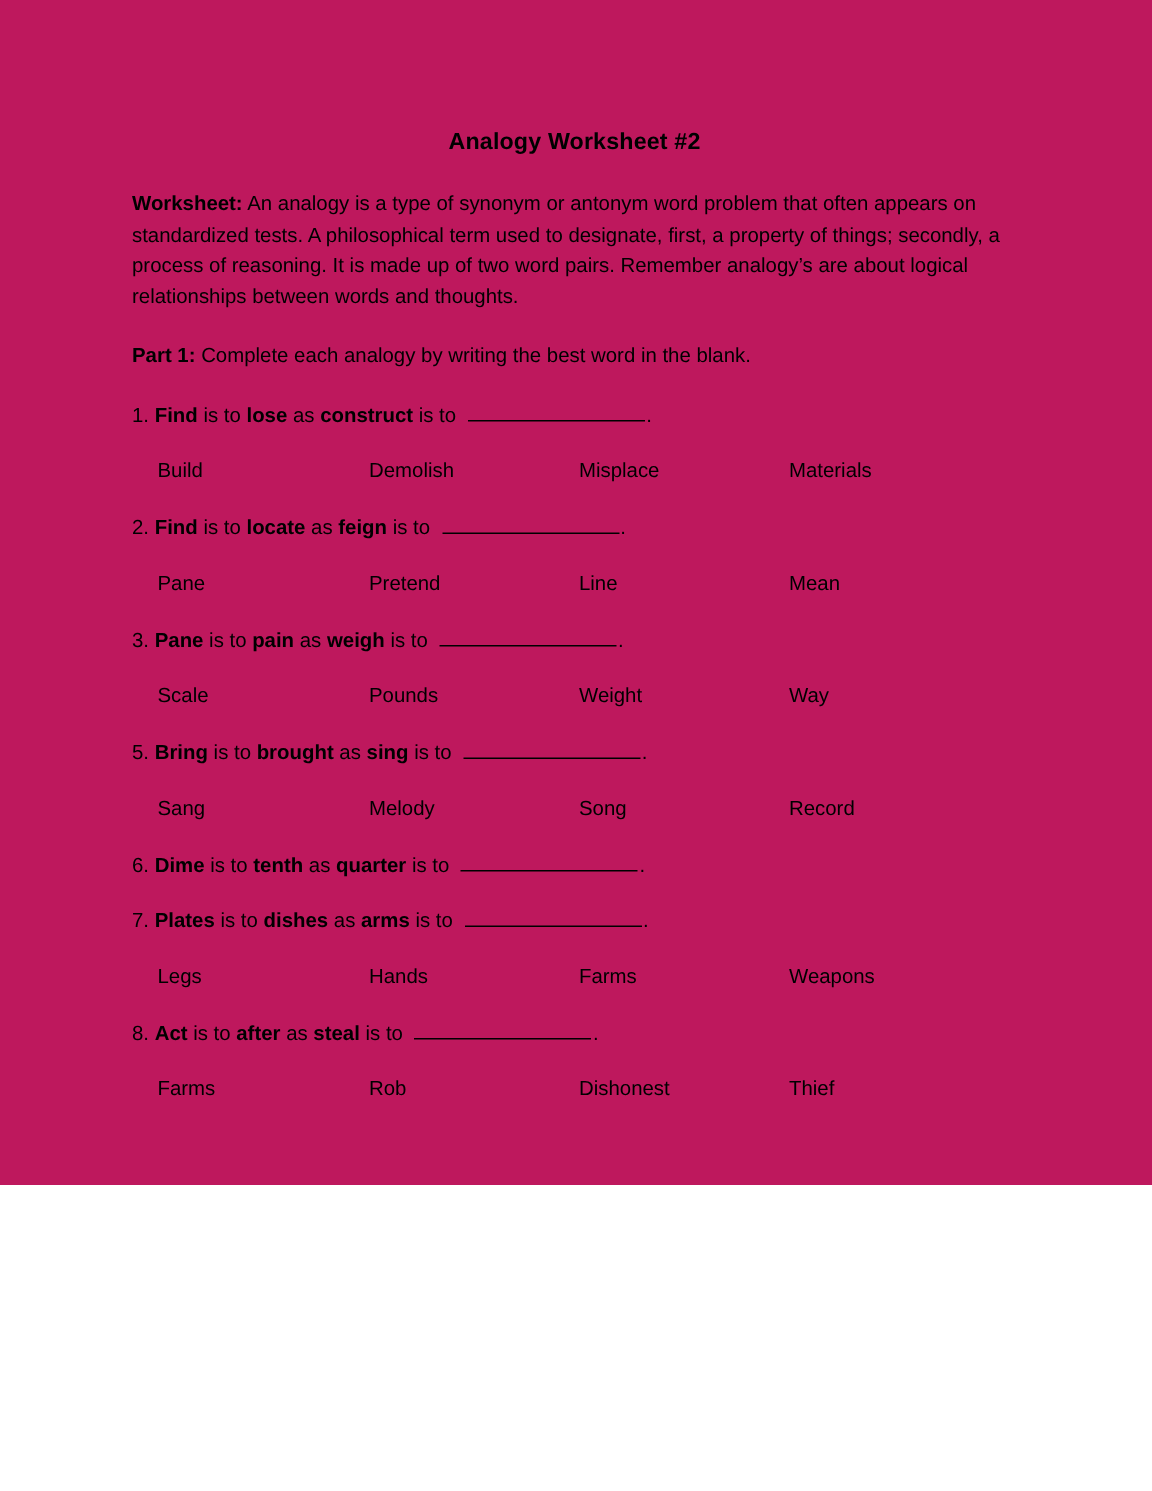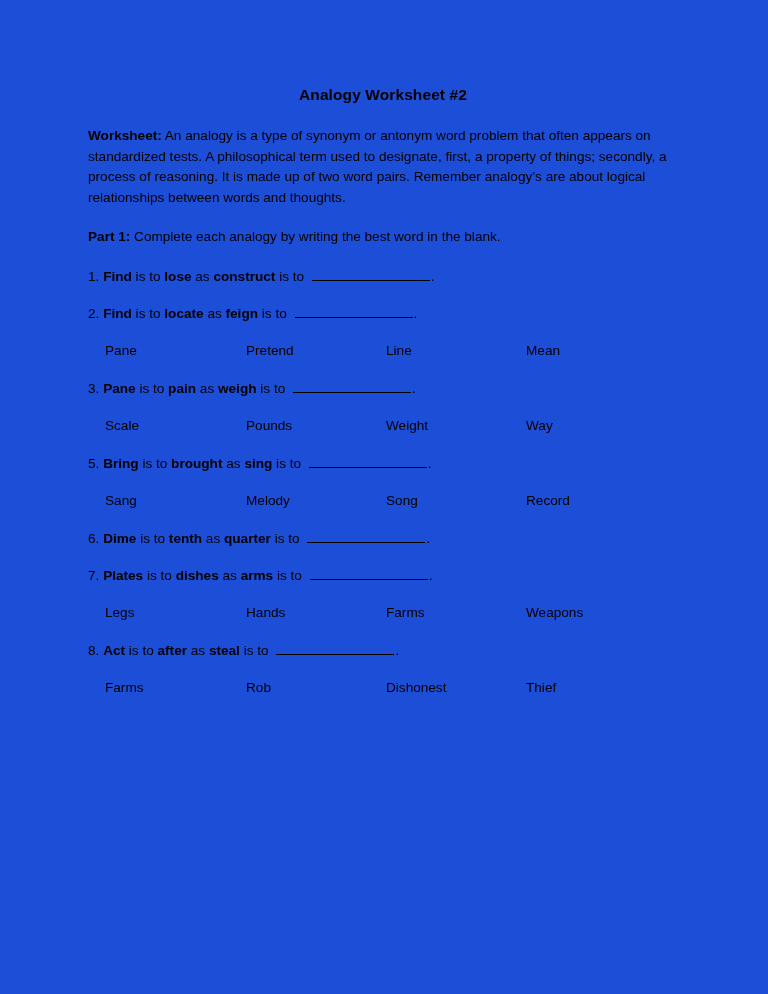--- a/index.html
+++ b/index.html
@@ -10,22 +10,22 @@
   body {
     width: 768px;
     height: 994px;
     font-family: "Liberation Sans", sans-serif;
     color: #000000;
     -webkit-font-smoothing: antialiased;
   }
   .page {
     position: relative;
     width: 768px;
-    height: 994px;
-    background: #1d4ed8;
+    height: 790px;
+    background: #be185d;
     box-sizing: border-box;
     padding: 0;
     overflow: hidden;
   }
   .content {
     position: absolute;
     left: 88px;
     top: 86px;
     width: 586px;
   }
@@ -106,20 +106,26 @@
     </p>
 
 
     <p class="part-line">
       <span class="lead">Part 1:</span><span> Complete each analogy by writing the best word in the blank.</span>
     </p>
 
     <div id="questions">
         <div class="qblock">
           <div class="question"><span>1.</span><span> </span><b>Find</b><span> is to </span><b>lose</b><span> as </span><b>construct</b><span> is to </span><span class="blank"></span><span>.</span></div>
+          <div class="options">
+            <span class="opt opt-0">Build</span>
+            <span class="opt opt-1">Demolish</span>
+            <span class="opt opt-2">Misplace</span>
+            <span class="opt opt-3">Materials</span>
+          </div>
         </div>
         <div class="qblock">
           <div class="question"><span>2.</span><span> </span><b>Find</b><span> is to </span><b>locate</b><span> as </span><b>feign</b><span> is to </span><span class="blank"></span><span>.</span></div>
           <div class="options">
             <span class="opt opt-0">Pane</span>
             <span class="opt opt-1">Pretend</span>
             <span class="opt opt-2">Line</span>
             <span class="opt opt-3">Mean</span>
           </div>
         </div>

